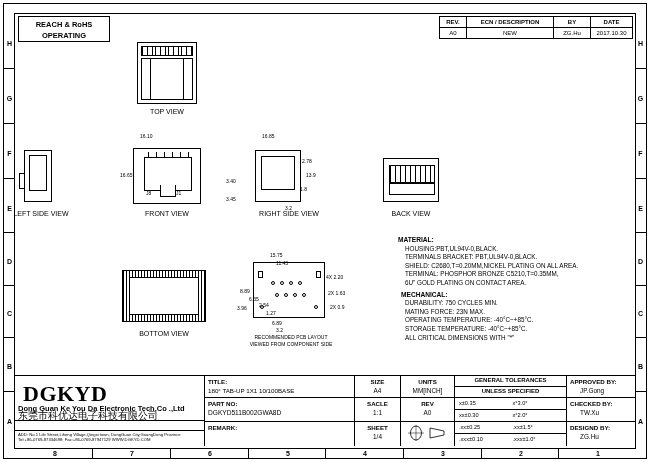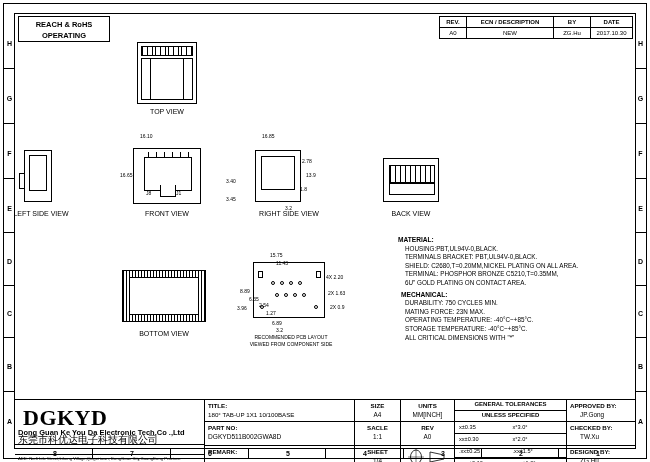--- a/index.html
+++ b/index.html
@@ -67,21 +67,21 @@
   .pcb .d{position:absolute;width:4px;height:4px;border:1px solid #000;border-radius:50%;box-sizing:border-box;}
   .pcb .sq{position:absolute;width:5px;height:7px;border:1px solid #000;box-sizing:border-box;}
 
   
   .matblock{position:absolute;left:398px;top:236px;width:240px;font-size:6.3px;line-height:8.6px;}
   .matblock b{font-size:6.6px;}
   .matblock .ind{padding-left:7px;}
   .matblock .ind2{padding-left:3px;}
 
   
-  .title{position:absolute;left:15px;bottom:13px;width:620px;height:50px;border-top:1px solid #000;box-sizing:border-box;}
+  .title{position:absolute;left:15px;bottom:13px;width:620px;height:74px;border-top:1px solid #000;box-sizing:border-box;}
   .tb-logo{position:absolute;left:0;top:0;width:190px;height:70px;border-right:1px solid #000;box-sizing:border-box;}
   .tb-logo .brand{position:absolute;left:8px;top:5px;font-size:22px;font-weight:bold;letter-spacing:.5px;font-family:"Liberation Serif",serif;}
   .tb-logo .cn{position:absolute;left:3px;top:33px;font-size:10px;font-weight:normal;}
   .tb-logo .en{position:absolute;left:3px;top:28px;font-size:7.5px;font-weight:bold;}
   .tb-logo .addr{position:absolute;left:3px;top:56px;font-size:4.2px;line-height:5px;}
   .tb-logo .hr{position:absolute;left:0;right:0;top:44px;height:1px;background:#000;}
   .tb-logo .hr2{position:absolute;left:0;right:0;top:54px;height:1px;background:#000;}
 
   .tbgrid{position:absolute;left:190px;top:0;right:0;height:70px;}
   .cell{position:absolute;box-sizing:border-box;border-right:1px solid #000;border-bottom:1px solid #000;font-size:6.2px;padding:2px 3px;}

